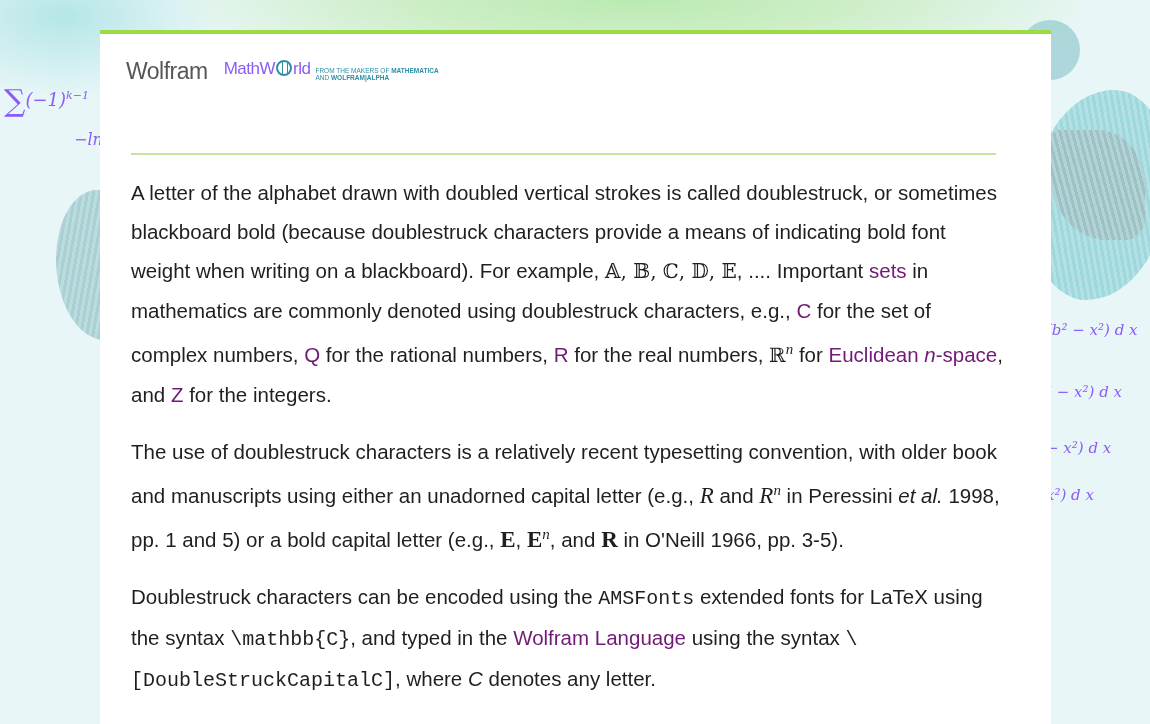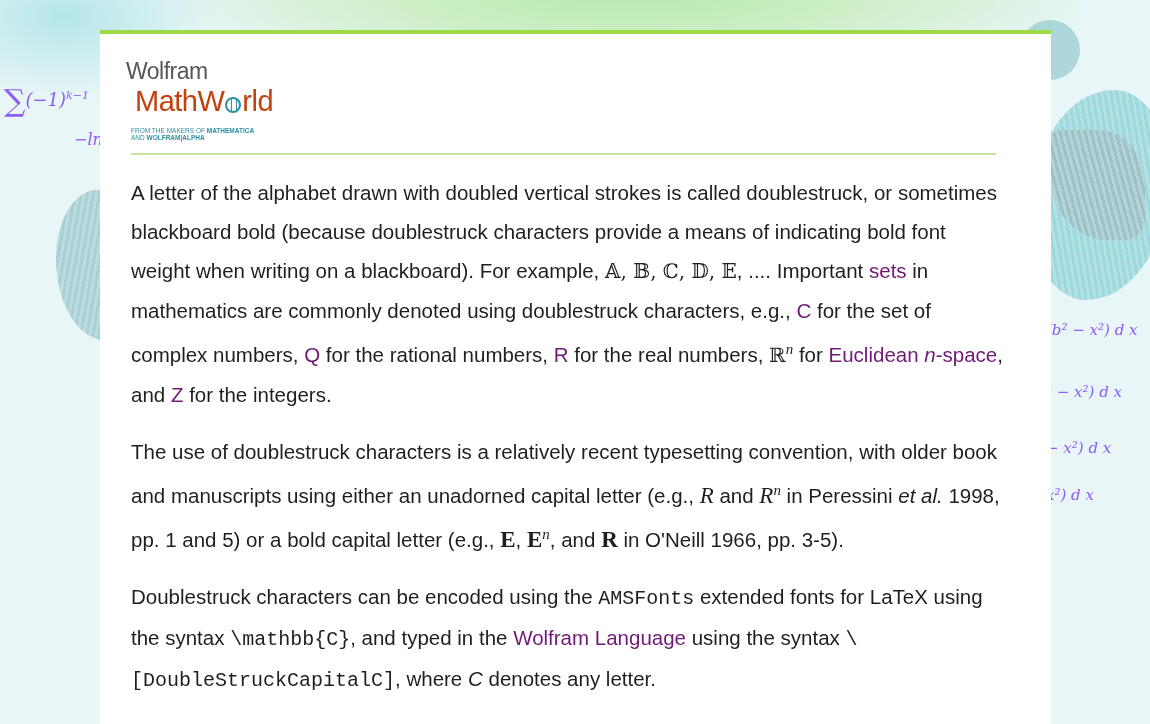--- a/index.html
+++ b/index.html
@@ -42,23 +42,23 @@
     position: absolute; left: 1050px; top: 130px; width: 95px; height: 110px;
     border-radius: 10% 50% 20% 60%;
     background: repeating-linear-gradient(75deg, #9cc2c5 0 3px, #b3d3d6 3px 6px);
   }
 
   .card {
     position: absolute; left: 100px; top: 30px; width: 951px; height: 720px;
     background: #ffffff; z-index: 1;
     border-top: 4px solid #9ddb46;
   }
-  .logo-row { position: absolute; left: 26px; top: 24px; display: flex; align-items: flex-start; flex-direction: column; }
+  .logo-row { position: absolute; left: 26px; top: 24px; display: flex; align-items: flex-start; }
   .logo-wolfram { font-size: 23px; color: #575757; letter-spacing: -0.5px; font-family: "Liberation Sans", sans-serif; }
-  .logo-mathworld { font-size: 29px; color: #c2410c; letter-spacing: -0.5px; margin-left: 9px; font-family: "Liberation Sans", sans-serif; }
+  .logo-mathworld { font-size: 17px; color: #8b5cf6; letter-spacing: -0.5px; margin-left: 16px; font-family: "Liberation Sans", sans-serif; }
   .logo-globe {
     display: inline-block; width: 16px; height: 16px; border-radius: 50%;
     border: 2px solid #2d8fa3; position: relative; top: 2px; margin: 0 1px;
     background: repeating-linear-gradient(90deg, transparent 0 4px, #2d8fa3 4px 5px);
     box-sizing: border-box;
   }
   .logo-tag { margin-left: 5px; margin-top: 9px; font-size: 6.5px; line-height: 7px; color: #2d8fa3; font-family: "Liberation Sans", sans-serif; }
   .logo-tag b { font-weight: bold; }
 
   .page-title {

